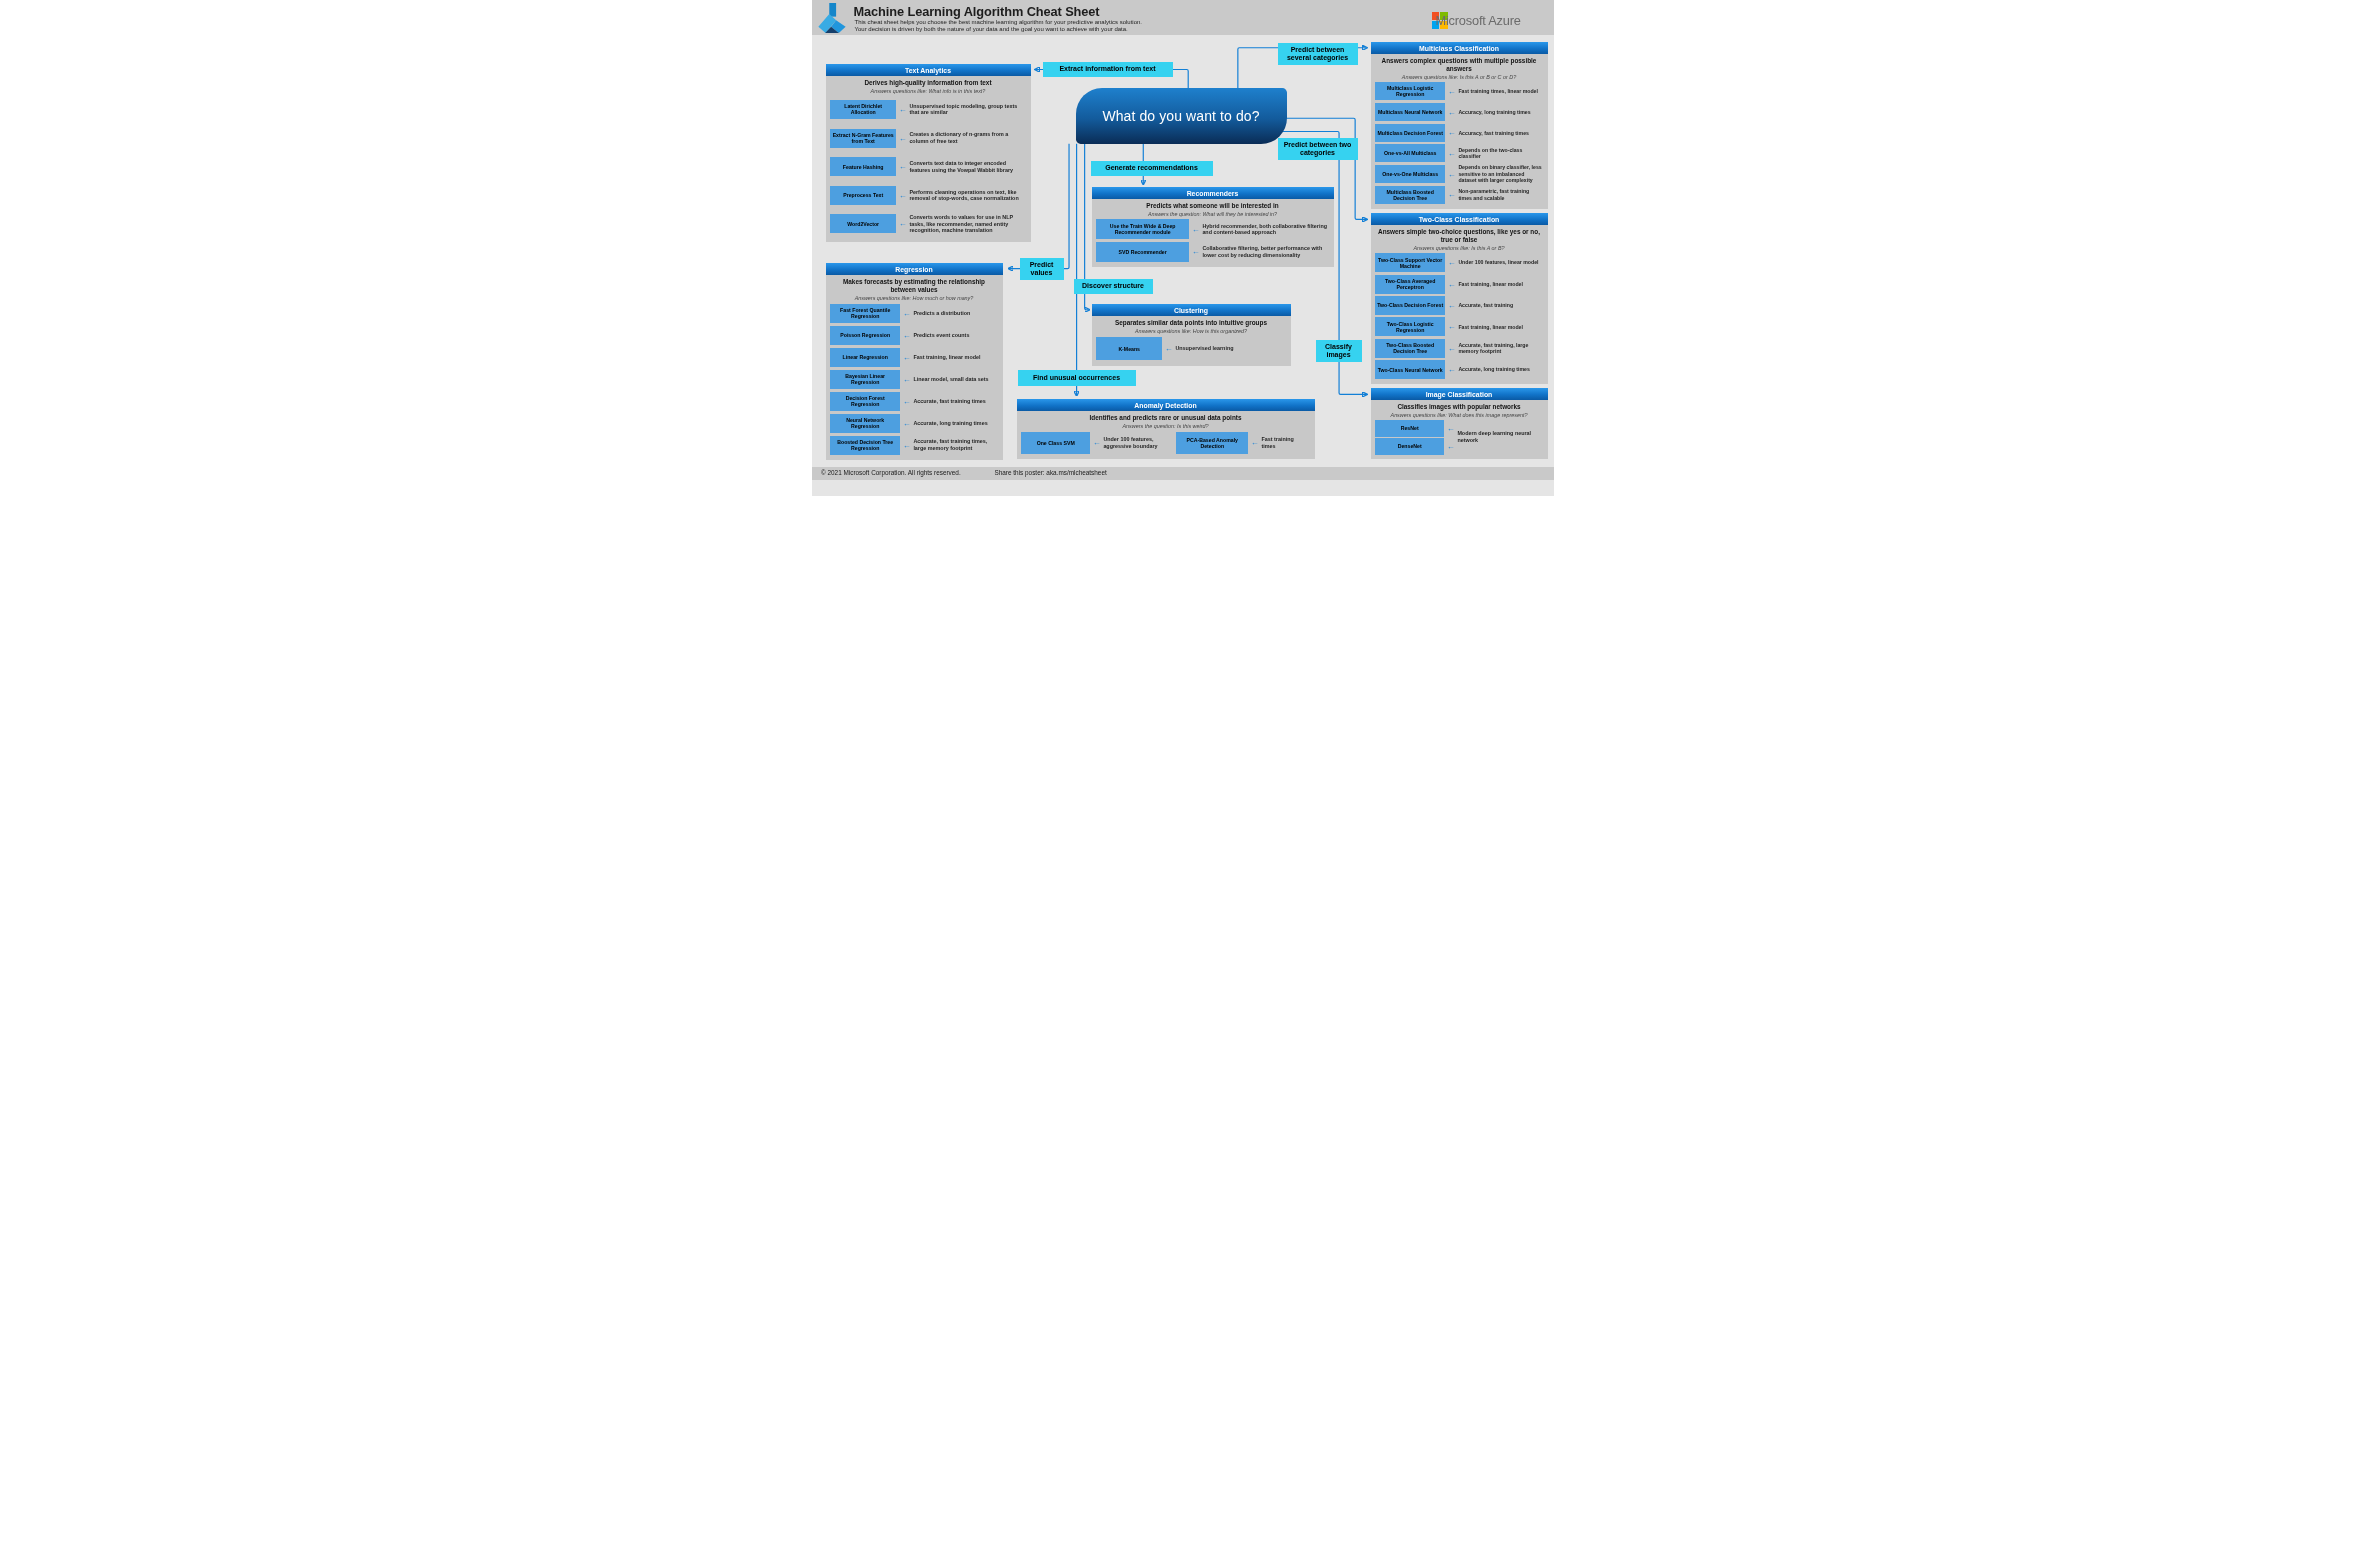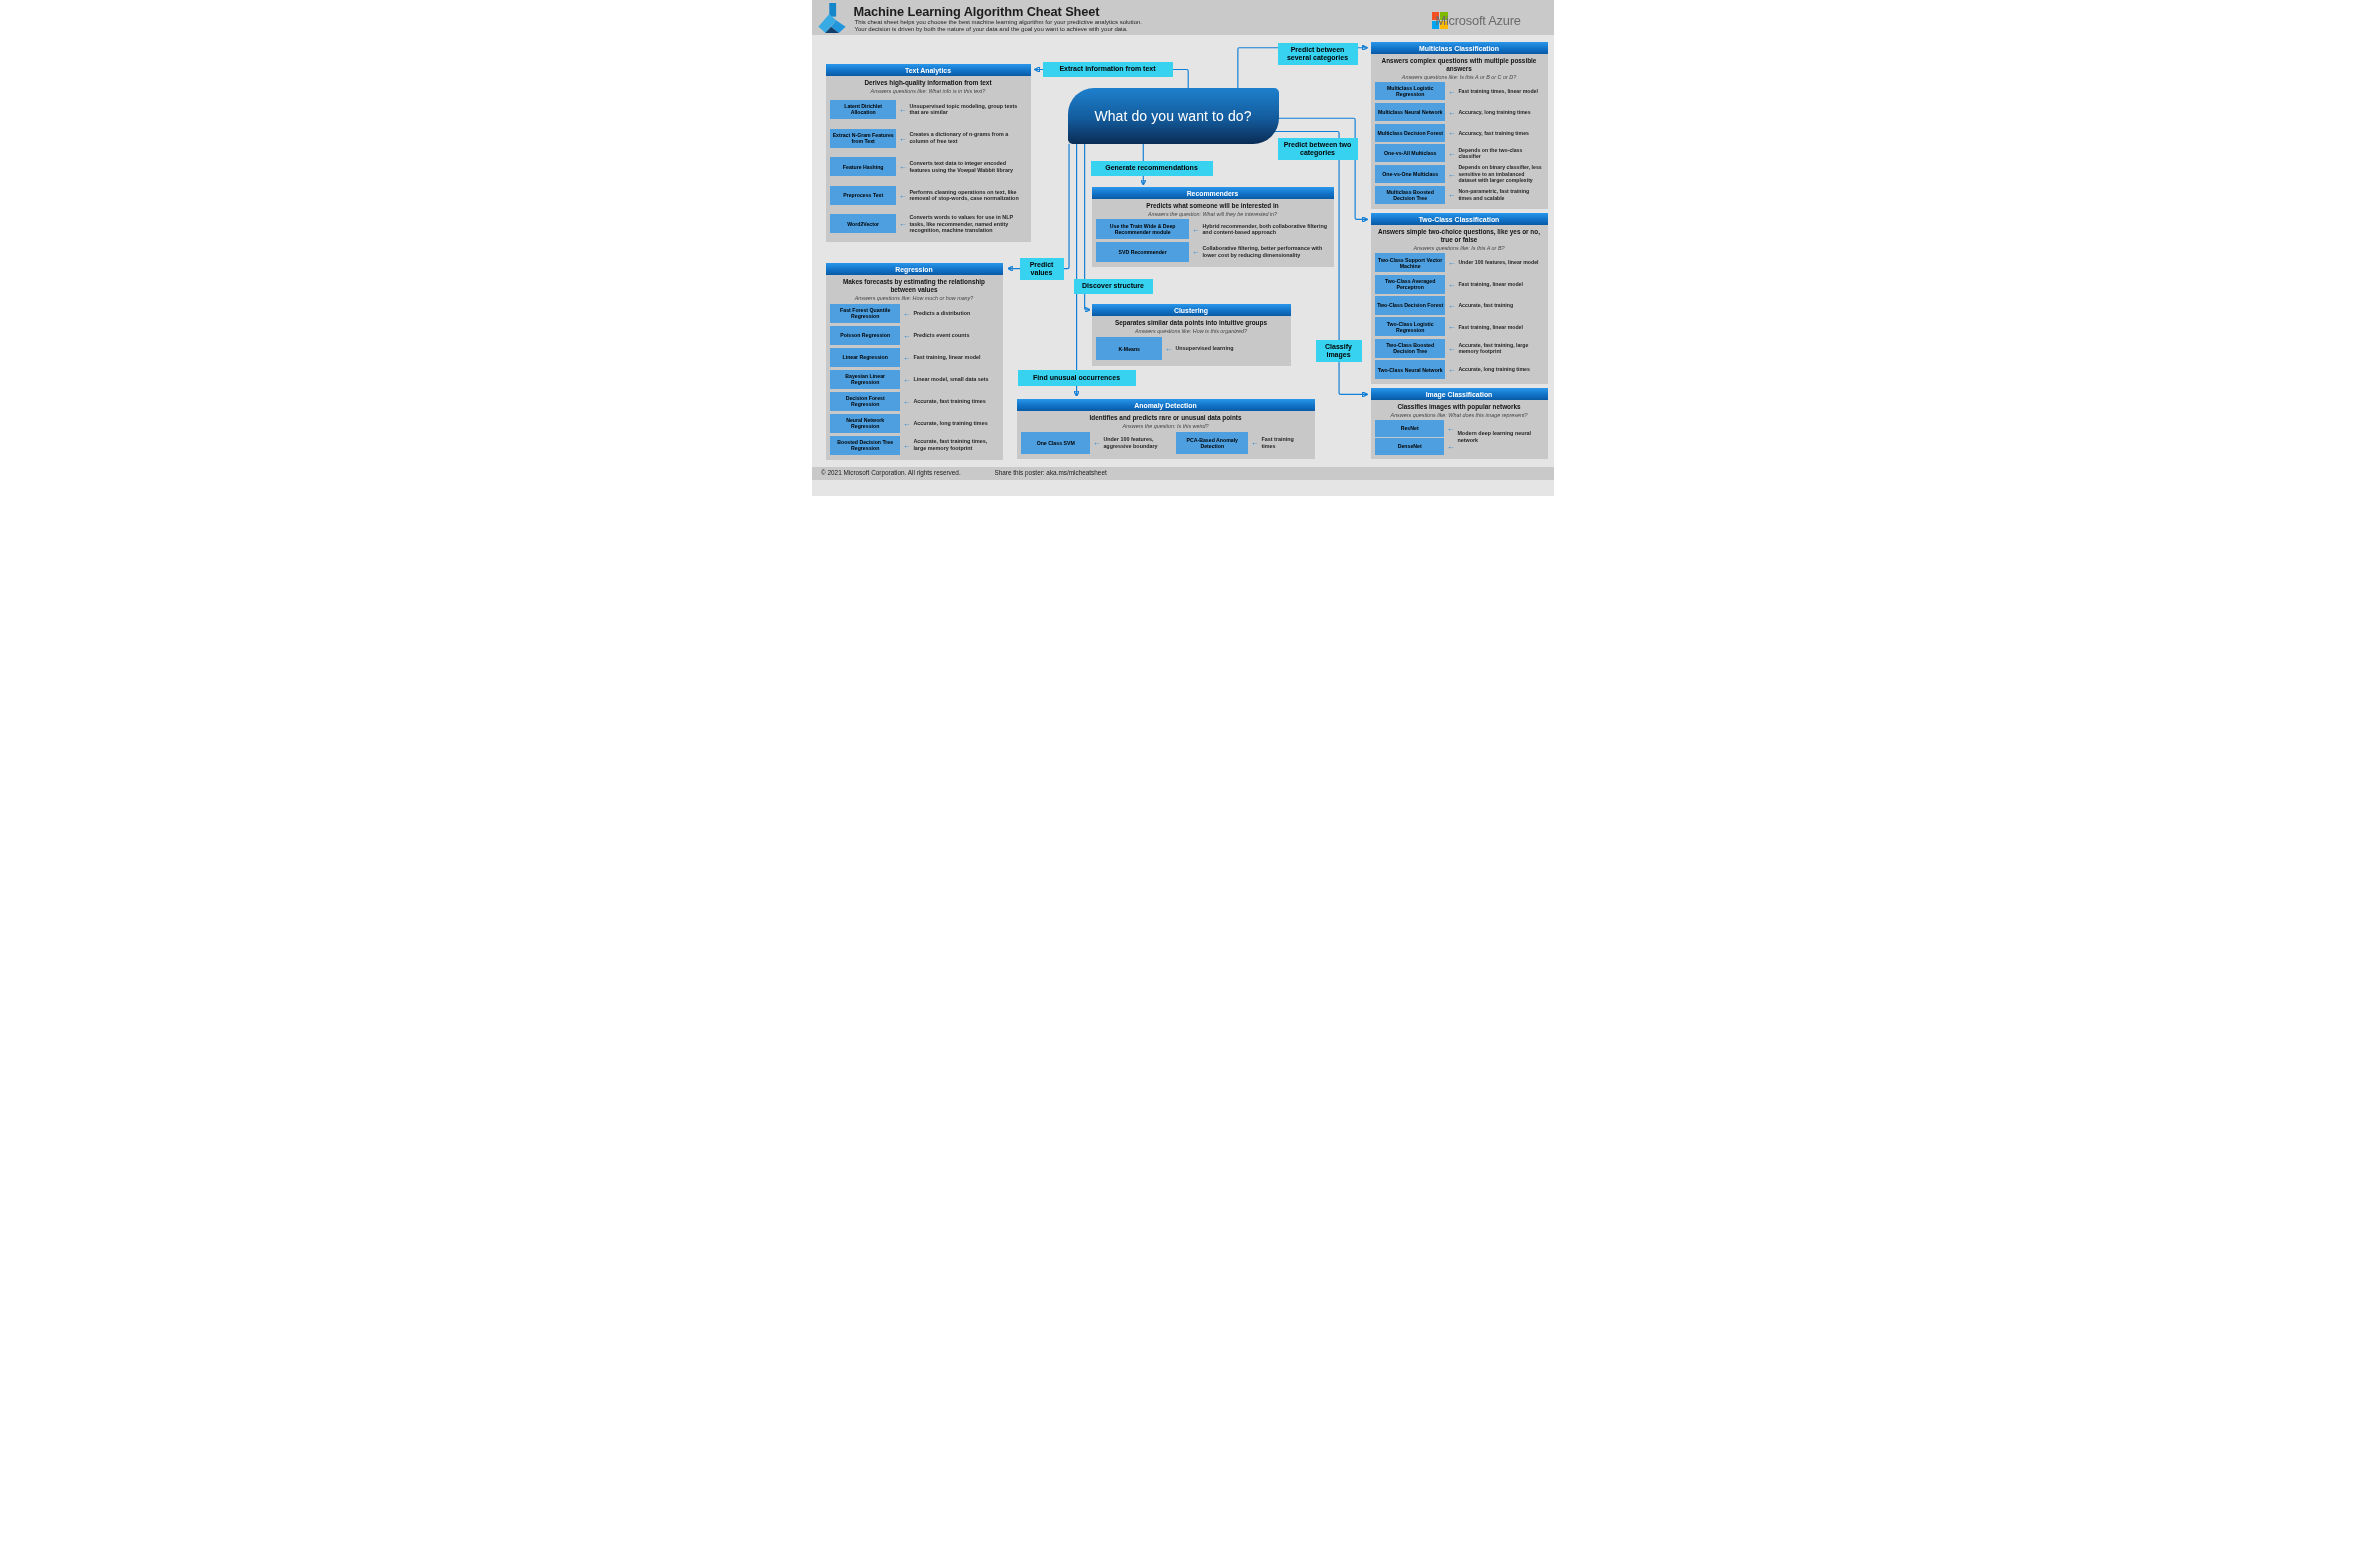--- a/index.html
+++ b/index.html
@@ -18,21 +18,21 @@
   .sq-red{background:#f25022;} .sq-green{background:#7fba00;} .sq-blue{background:#00a4ef;} .sq-yellow{background:#ffb900;}
   #brand-text{position:absolute;left:624px;top:12.8px;font-size:12.8px;color:#6b6b6b;font-weight:500;letter-spacing:-0.2px;}
   #footer-copyright{position:absolute;left:9.5px;top:469px;font-size:6.4px;color:#1a1a1a;}
   #footer-share{position:absolute;left:183px;top:469px;font-size:6.4px;color:#1a1a1a;}
 
   
   #wires{position:absolute;left:0;top:0;z-index:1;}
   #wires path{fill:none;stroke:#127fd6;stroke-width:2.5;stroke-linejoin:round;}
 
   
-  #node{position:absolute;left:256px;top:88px;width:211px;height:56px;z-index:2;
+  #node{position:absolute;left:264px;top:88px;width:211px;height:56px;z-index:2;
     border-radius:26px 4.7px 26px 4.7px;
     background:linear-gradient(180deg,#1e80cd 0%,#135b9c 55%,#0a2c55 100%);
     display:flex;align-items:center;justify-content:center;color:#fff;font-size:14px;font-weight:400;letter-spacing:0.1px;}
 
   
   .clabel{position:absolute;background:#36d2f0;color:#000;z-index:3;display:flex;align-items:center;justify-content:center;
     text-align:center;font-weight:600;font-size:7px;line-height:1.18;padding:0 1.9px;box-sizing:border-box;}
   #lbl-extract{left:231px;top:62px;width:130px;height:15px;}
   #lbl-several{left:466px;top:43px;width:80px;height:22px;}
   #lbl-two{left:466px;top:138px;width:80px;height:22px;}

